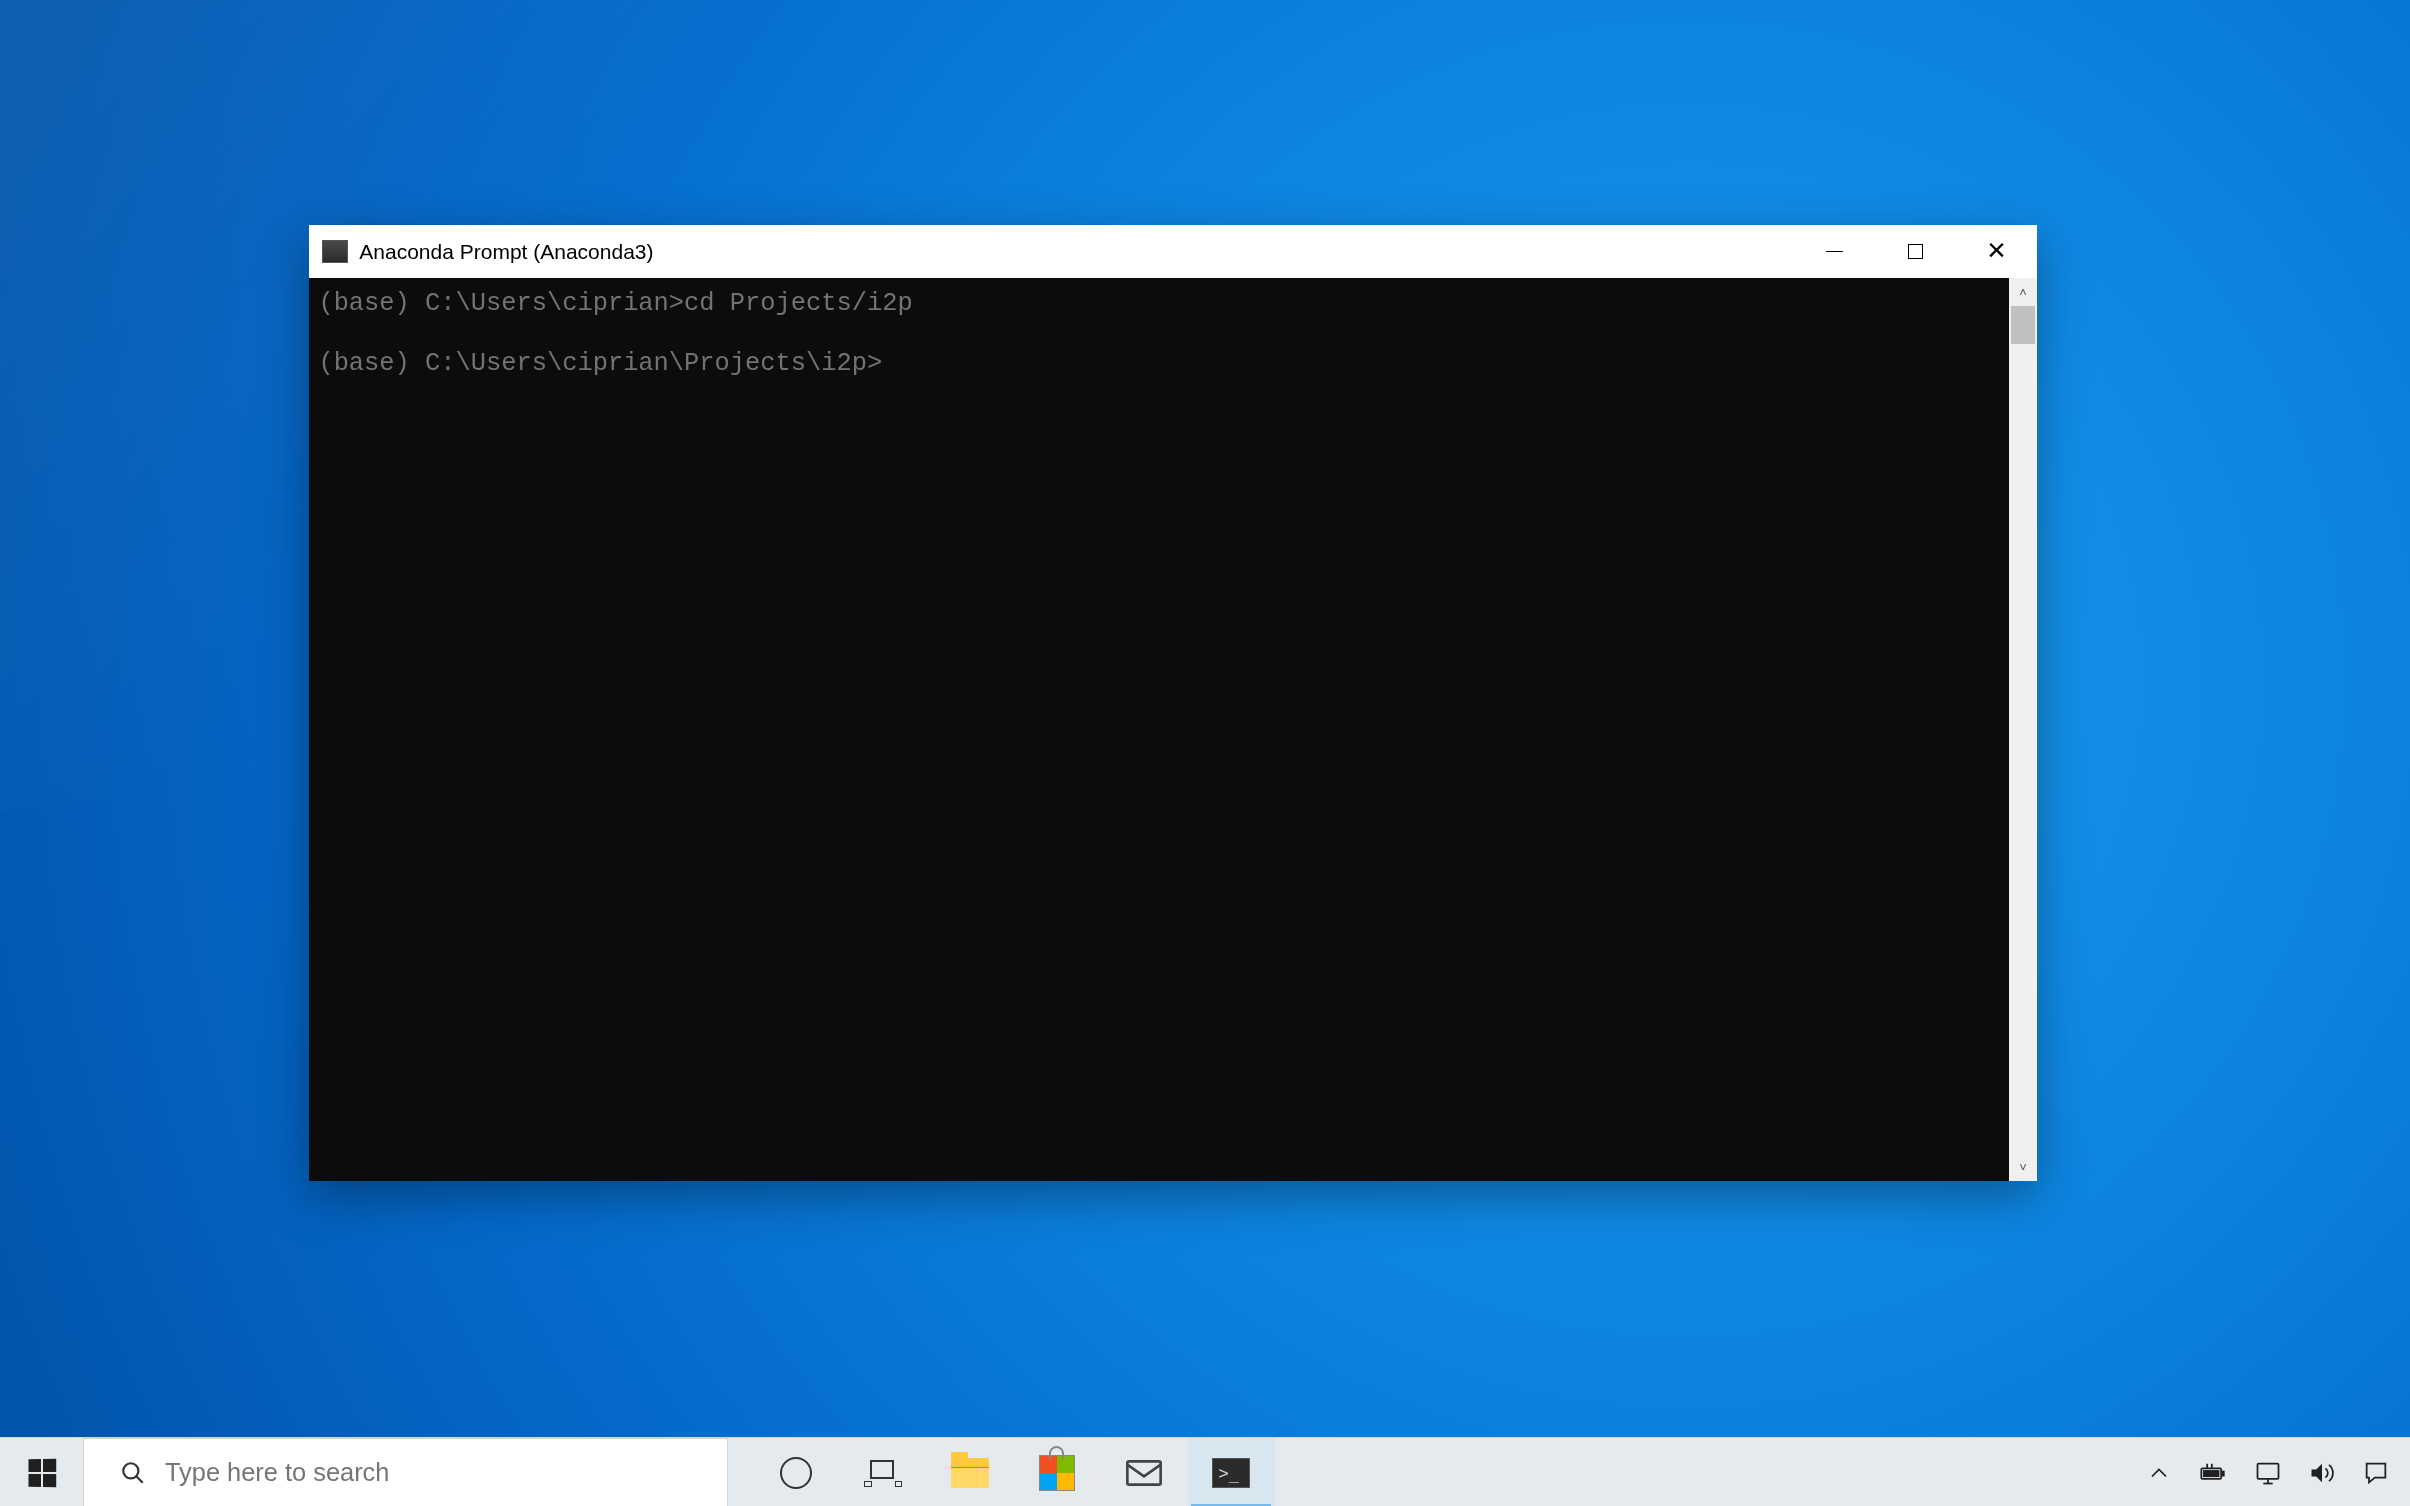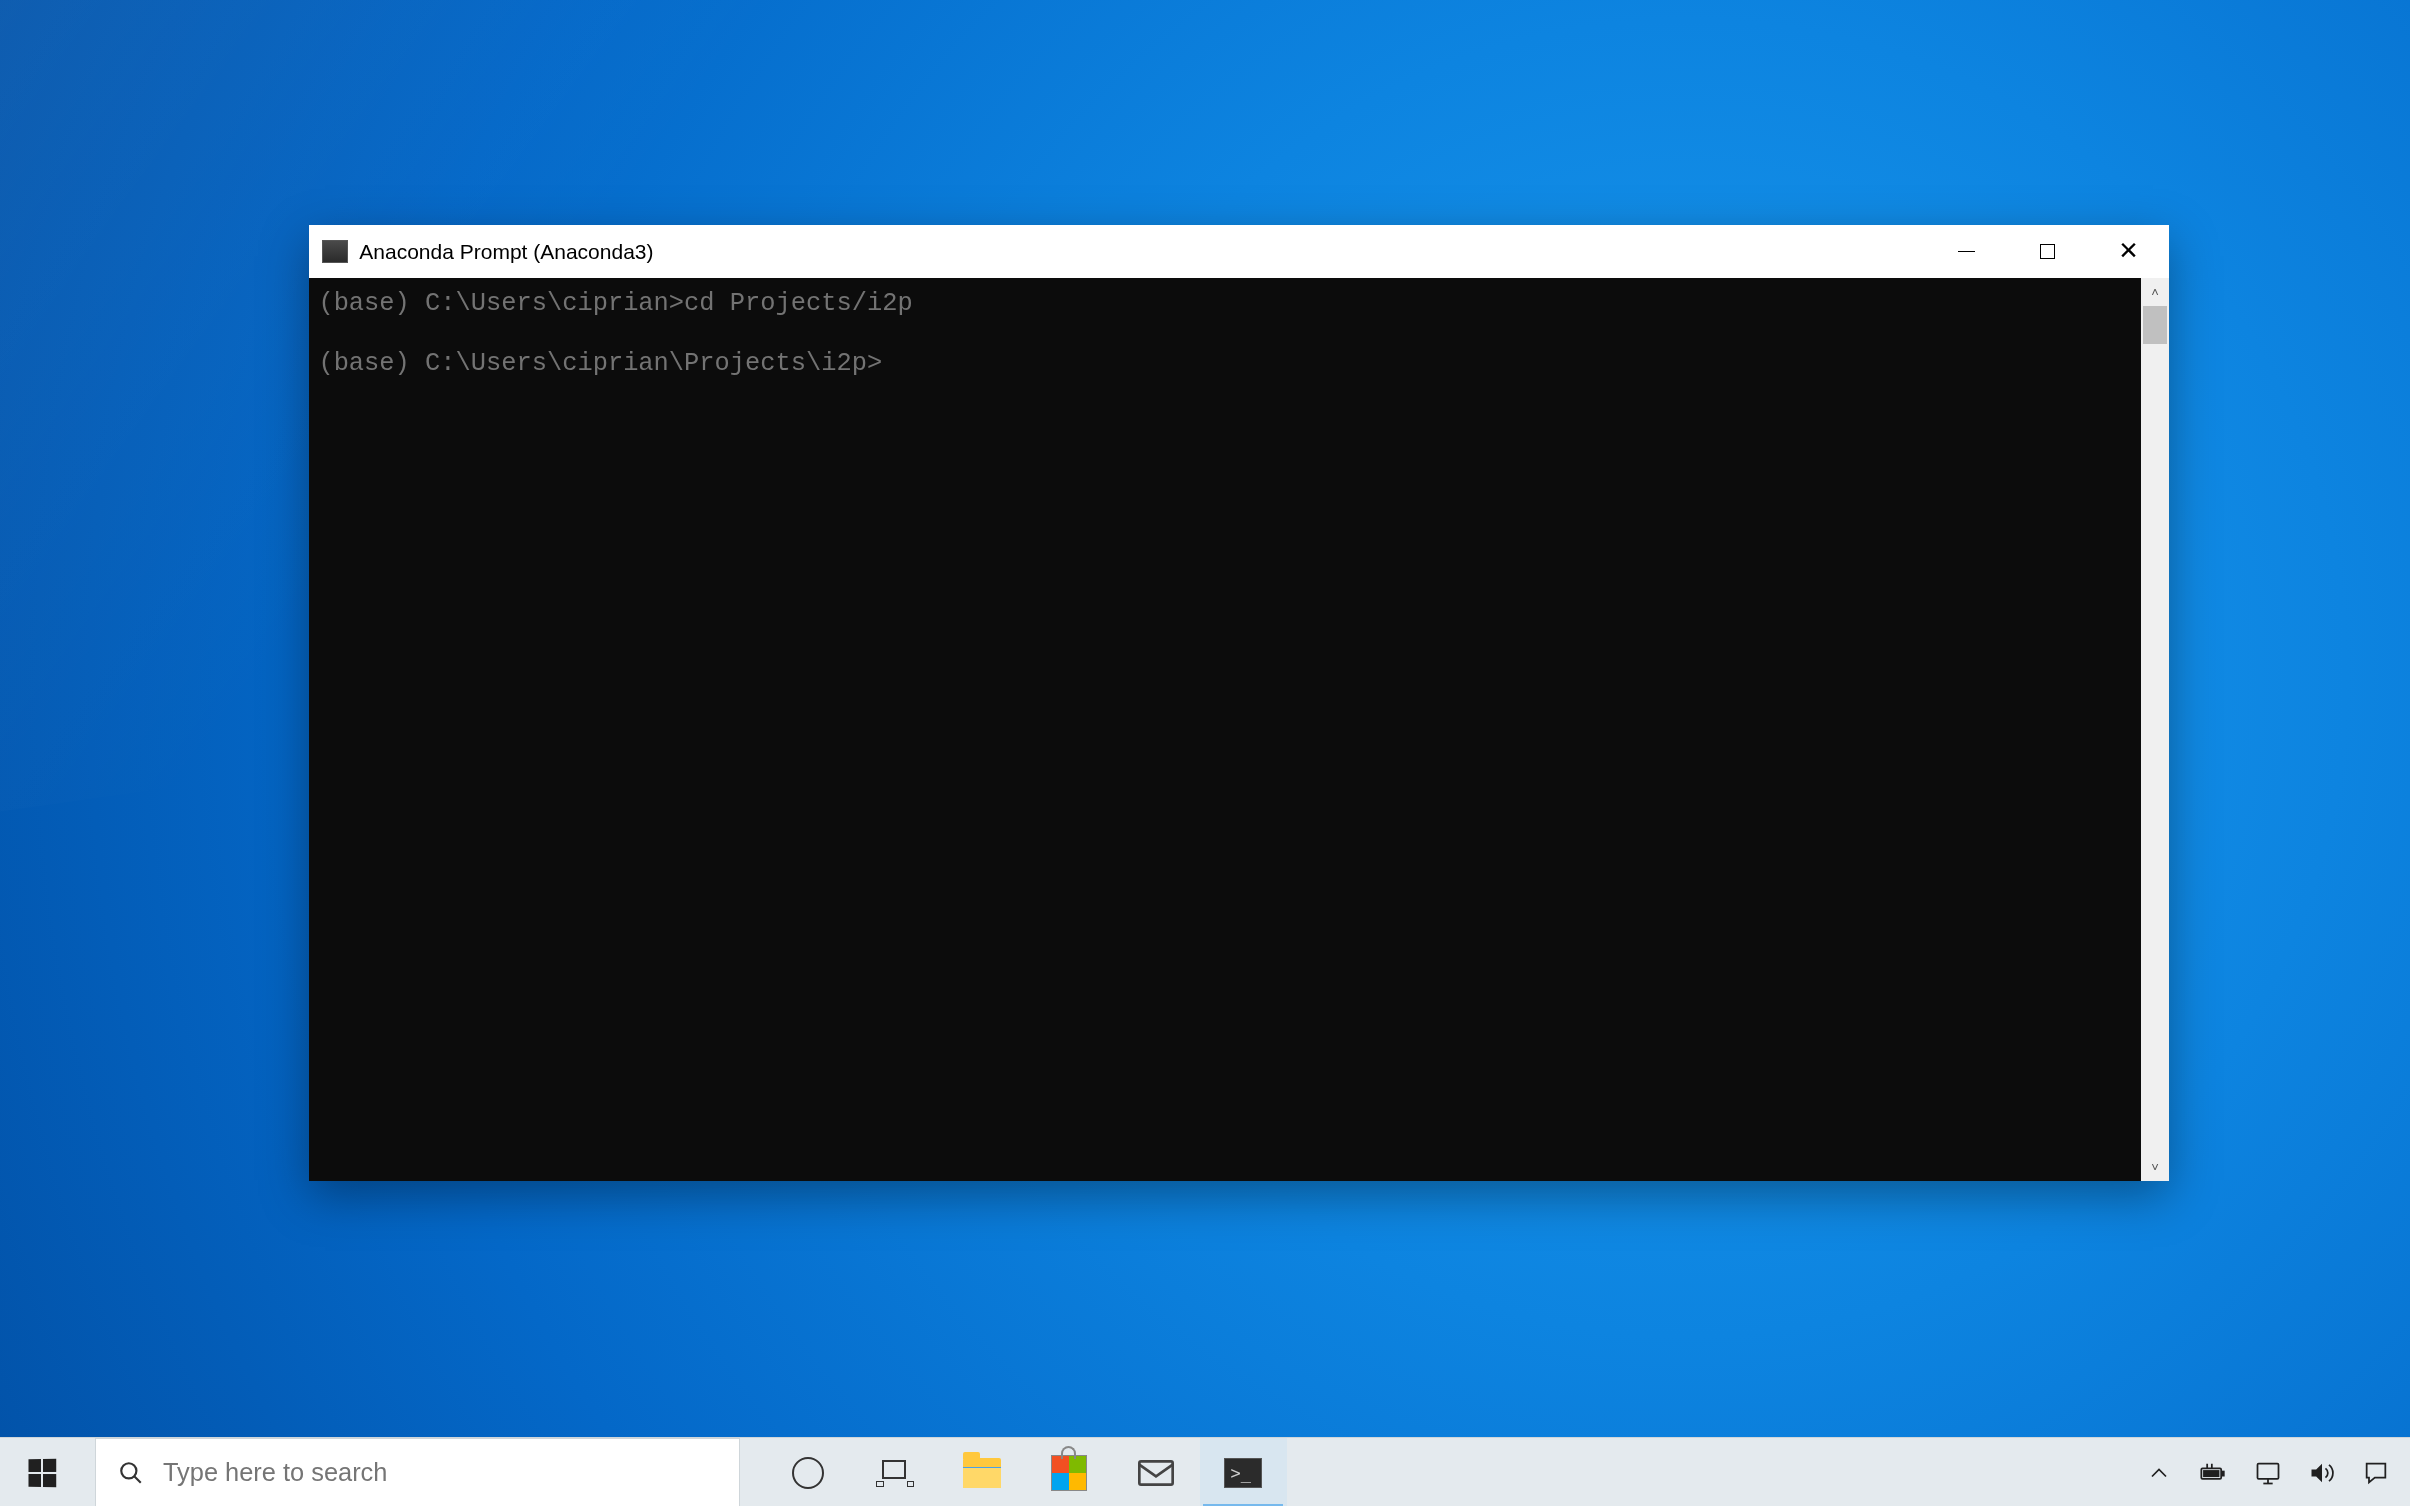--- a/index.html
+++ b/index.html
@@ -17,21 +17,21 @@
     width: 1318px; height: 942px;
     background: linear-gradient(135deg, rgba(255,255,255,0.08) 0%, rgba(255,255,255,0) 60%);
     transform: rotate(-8deg);
     pointer-events: none;
   }
 
   
   .window {
     position: absolute;
     left: 309px; top: 225px;
-    width: 1860px; height: 956px;
+    width: 1728px; height: 956px;
     background: #fff;
     box-shadow: 0 15px 45px rgba(0,0,0,0.35);
     display: flex; flex-direction: column;
   }
   .titlebar {
     height: 53px;
     background: #ffffff;
     display: flex; align-items: center;
     padding-left: 13px;
     position: relative;
@@ -113,23 +113,22 @@
     gap: 1.9px;
     transform: perspective(75px) rotateY(-8deg);
   }
   .win-logo div { background: #202020; }
 
   .search-box {
     width: 645px; height: 70px;
     background: #ffffff;
     border: 0.9px solid #cfd6da;
     display: flex; align-items: center;
-    padding-left: 22px;
+    padding-left: 36px;
     gap: 19px;
-    margin-left: 12px;
   }
   .search-icon-svg { width: 26px; height: 26px; stroke: #333; stroke-width: 2; fill: none; }
   .search-input {
     flex: 1; border: none; outline: none;
     font-size: 25.4px; color: #666;
     background: transparent;
   }
 
   .task-items {
     display: flex; align-items: center; height: 70px;

